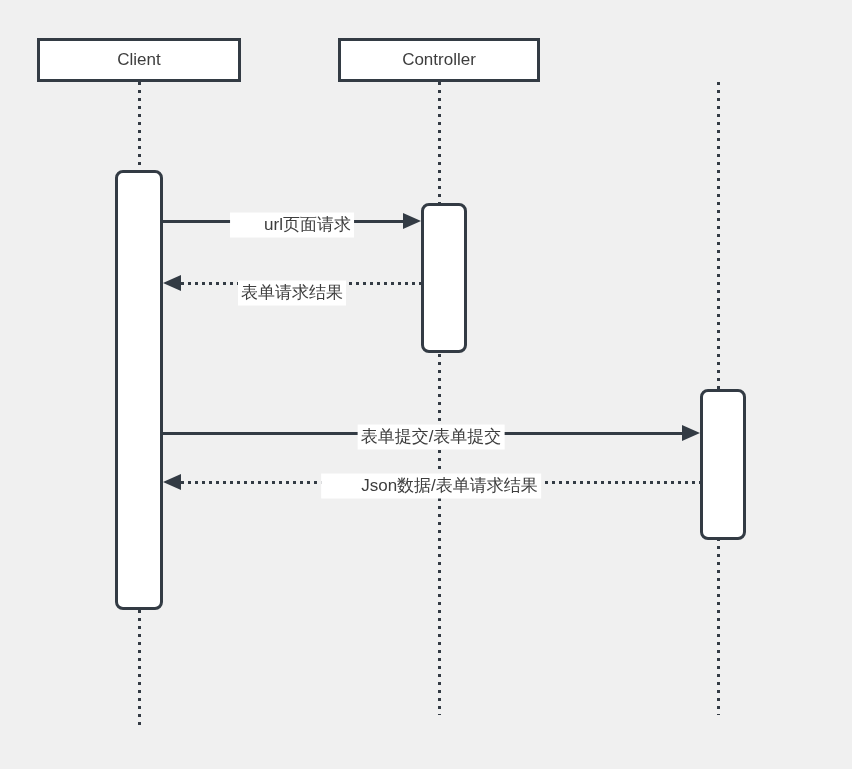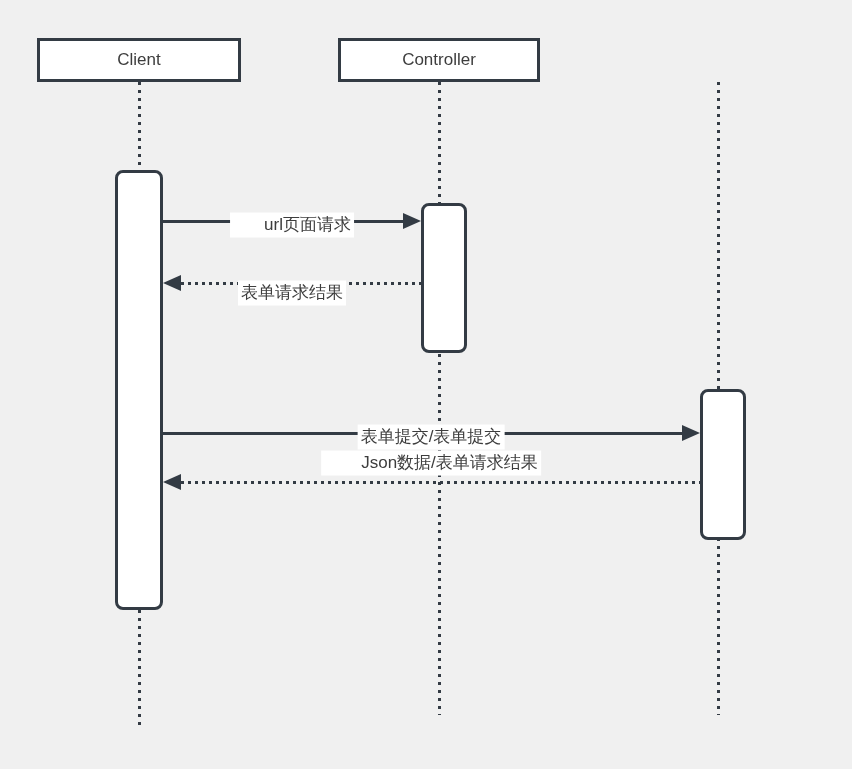--- a/index.html
+++ b/index.html
@@ -83,15 +83,15 @@
   <div class="line-dotted" style="left:181px;top:281.5px;width:240px;"></div>
   <div class="arrowhead left" style="left:163px;top:275px;"></div>
   <div class="msg-label" style="left:292px;top:293px;">表单请求结果</div>
 
   <div class="line-solid" style="left:163px;top:431.5px;width:519px;"></div>
   <div class="arrowhead right" style="left:682px;top:425px;"></div>
   <div class="msg-label" style="left:431px;top:437px;">表单提交/表单提交</div>
 
   <div class="line-dotted" style="left:181px;top:480.5px;width:519px;"></div>
   <div class="arrowhead left" style="left:163px;top:474px;"></div>
-  <div class="msg-label" style="left:431px;top:463px;padding-left:40px;">Json数据/表单请求结果</div>
+  <div class="msg-label" style="left:431px;top:486px;padding-left:40px;">Json数据/表单请求结果</div>
 
 </div>
 
 </body></html>

